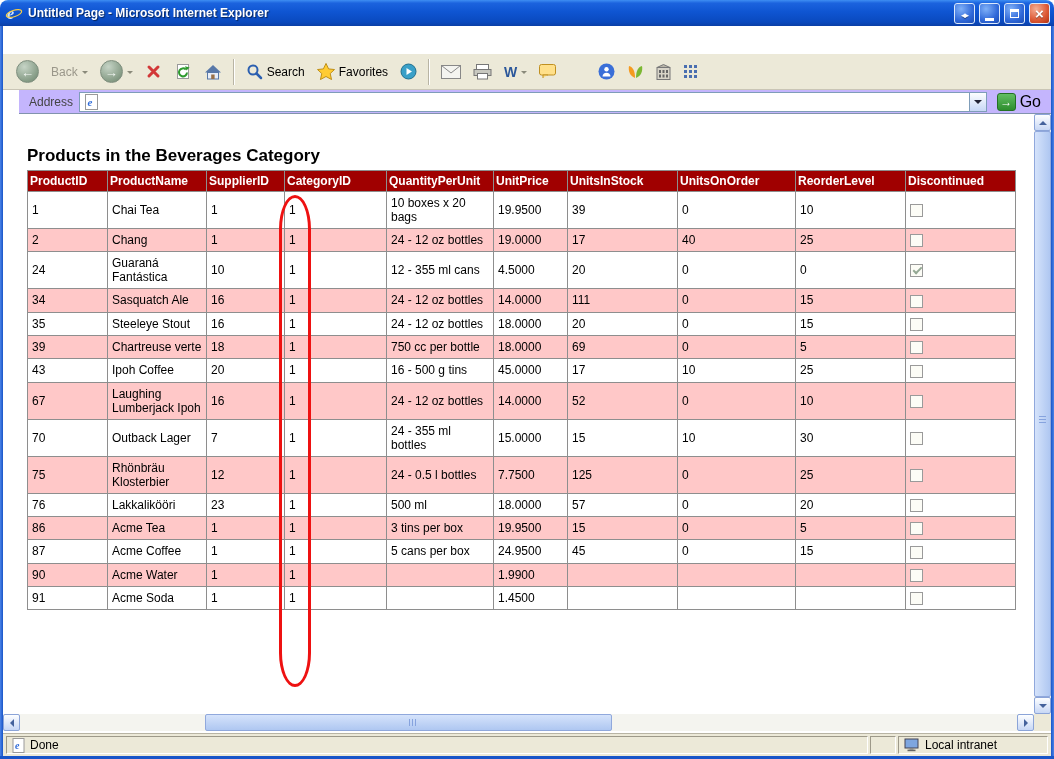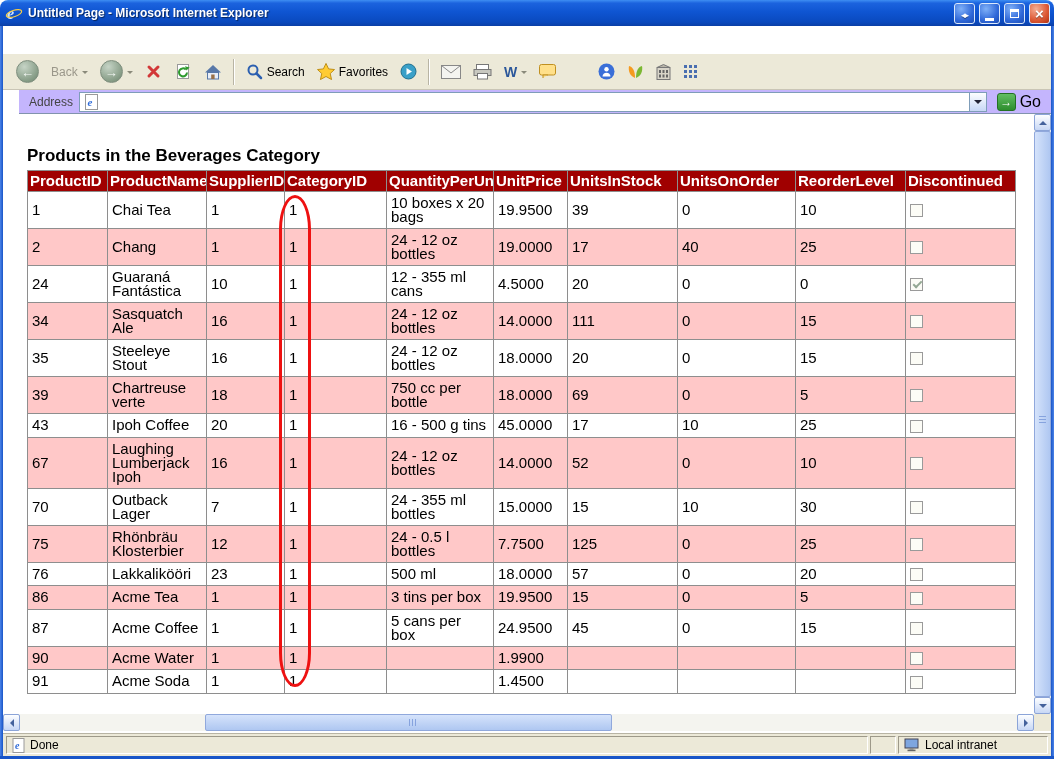--- a/index.html
+++ b/index.html
@@ -63,21 +63,21 @@
   .go-icon { width:19px; height:18px; border:1px solid #247024; border-radius:3px; color:#fff;
     background:linear-gradient(180deg,#62BE62,#2E8E2E); display:flex; align-items:center; justify-content:center; }
   .go-icon::before { content:"→"; font-size:12px; font-weight:bold; }
   .go-label { font-size:16px; color:#000; }
 
   
   .content { position:absolute; left:3px; right:3px; top:114px; bottom:26px; background:#fff; overflow:hidden; }
   .page-title { position:absolute; left:24px; top:32px; font-size:17px; font-weight:bold; color:#000; }
 
   table.products { position:absolute; left:24px; top:56px; width:988px; border-collapse:collapse;
-    table-layout:fixed; font-size:15px; line-height:14px;border-radius:20px; }
+    table-layout:fixed; font-size:12px; line-height:14px;border-radius:20px; }
   .products th { background:#A00000; color:#fff; font-weight:bold; text-align:left;
     padding:3px 2px; border:1px solid #8E8E8E; white-space:nowrap; overflow:hidden; }
   .products td { padding:4px; border:1px solid #8E8E8E; vertical-align:middle; color:#000;
     overflow:hidden; word-wrap:normal; }
   .products tr.alt { background:#FFC8C8; }
   .cb { display:inline-block; width:13px; height:13px; border:1px solid #9A9A9A; background:#FCFCF6;
     position:relative; vertical-align:middle; }
   .cb.checked::after { content:""; position:absolute; left:2px; top:2px; width:7px; height:3px;
     border-left:2px solid #94A894; border-bottom:2px solid #94A894; transform:rotate(-45deg); }
 

